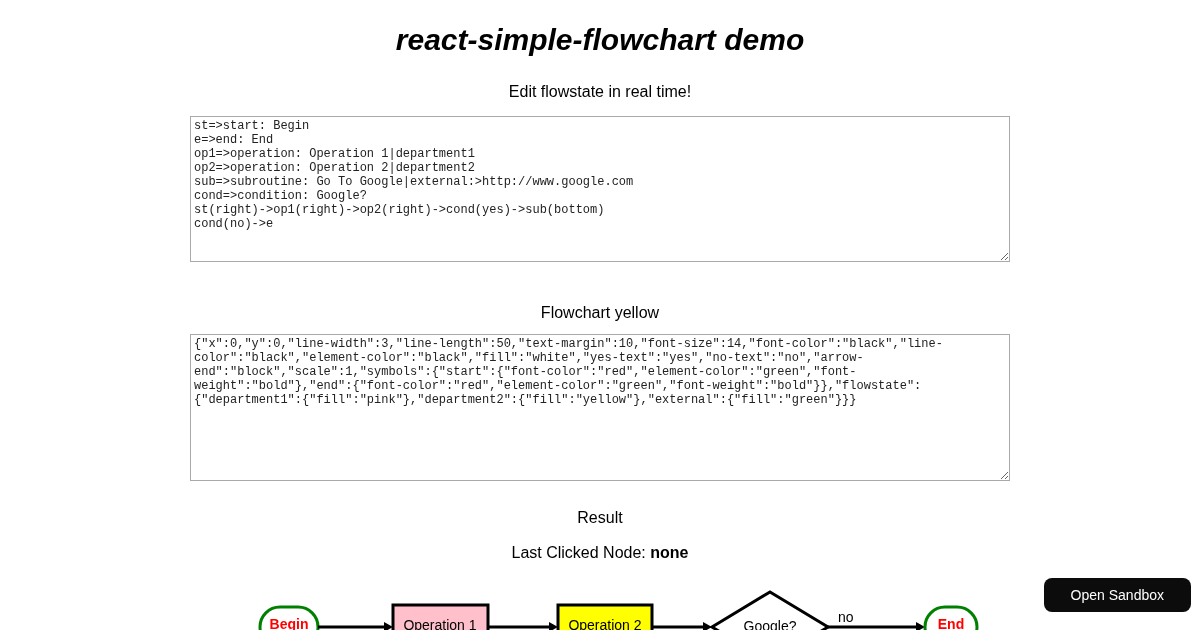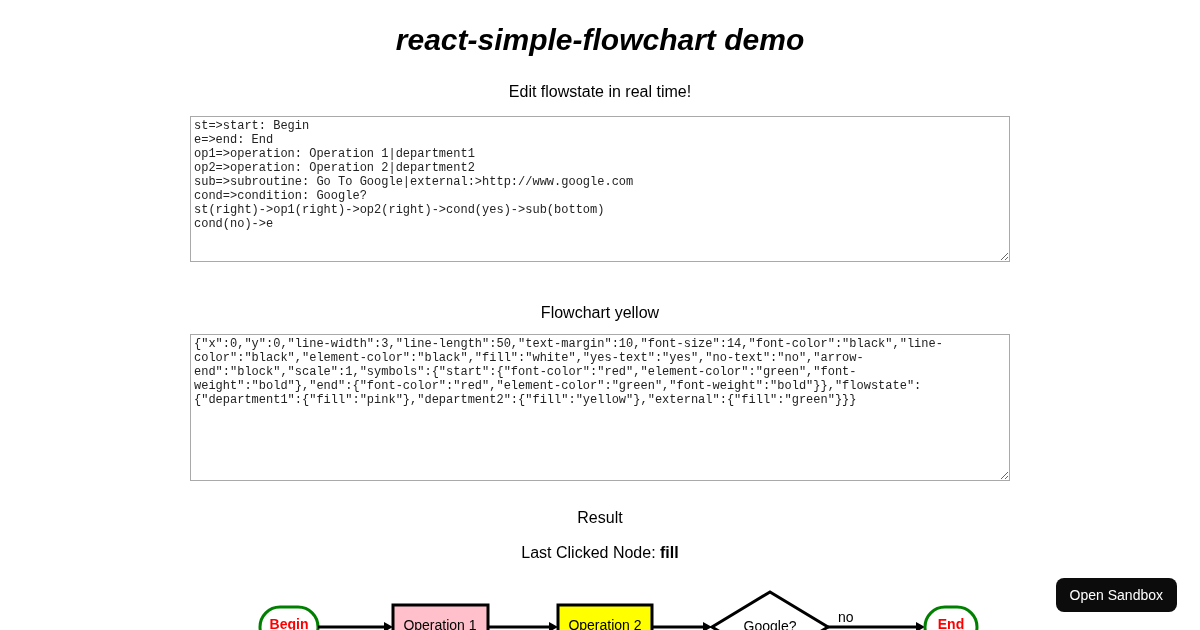--- a/index.html
+++ b/index.html
@@ -60,23 +60,23 @@
     overflow: hidden;
   }
   .flowchart-svg text {
     font-family: "Liberation Sans", sans-serif;
     font-size: 14px;
   }
   .flowchart-svg text.term-label { font-weight: bold; }
   .sandbox-btn {
     position: absolute;
     top: 578px;
-    right: 23px;
+    right: 9px;
     height: 34px;
-    padding: 0 14px;
+    padding: 0 27px;
     background: #0c0c0c;
     color: #ffffff;
     border: none;
     border-radius: 8px;
     font-family: "Liberation Sans", sans-serif;
     font-size: 14px;
     line-height: 34px;
     cursor: pointer;
     display: inline-block;
   }
@@ -100,21 +100,21 @@
 </div>
 
 <p class="centered options-label">Flowchart yellow</p>
 
 <div class="ta-wrap ta-wrap-2">
   <textarea class="editor editor-options" spellcheck="false" style="">{"x":0,"y":0,"line-width":3,"line-length":50,"text-margin":10,"font-size":14,"font-color":"black","line-color":"black","element-color":"black","fill":"white","yes-text":"yes","no-text":"no","arrow-end":"block","scale":1,"symbols":{"start":{"font-color":"red","element-color":"green","font-weight":"bold"},"end":{"font-color":"red","element-color":"green","font-weight":"bold"}},"flowstate":{"department1":{"fill":"pink"},"department2":{"fill":"yellow"},"external":{"fill":"green"}}}</textarea>
 </div>
 
 <p class="centered result-label">Result</p>
 
-<p class="centered last-clicked"><span>Last Clicked Node:</span>&nbsp;<b>fill</b></p>
+<p class="centered last-clicked"><span>Last Clicked Node:</span>&nbsp;<b>none</b></p>
 
 <svg class="flowchart-svg" viewBox="0 0 740 45">
 
   <g>
     <rect x="10" y="22" width="58" height="40" rx="20" ry="20" stroke-width="3" fill="#ffffff" stroke="#008000"></rect>
     <text x="39" y="44" text-anchor="middle" class="term-label" fill="#ff0000">Begin</text>
   </g>
 
   <g>
     <line x1="68" y1="42" x2="134" y2="42" stroke-width="3" stroke="#000000"></line>

